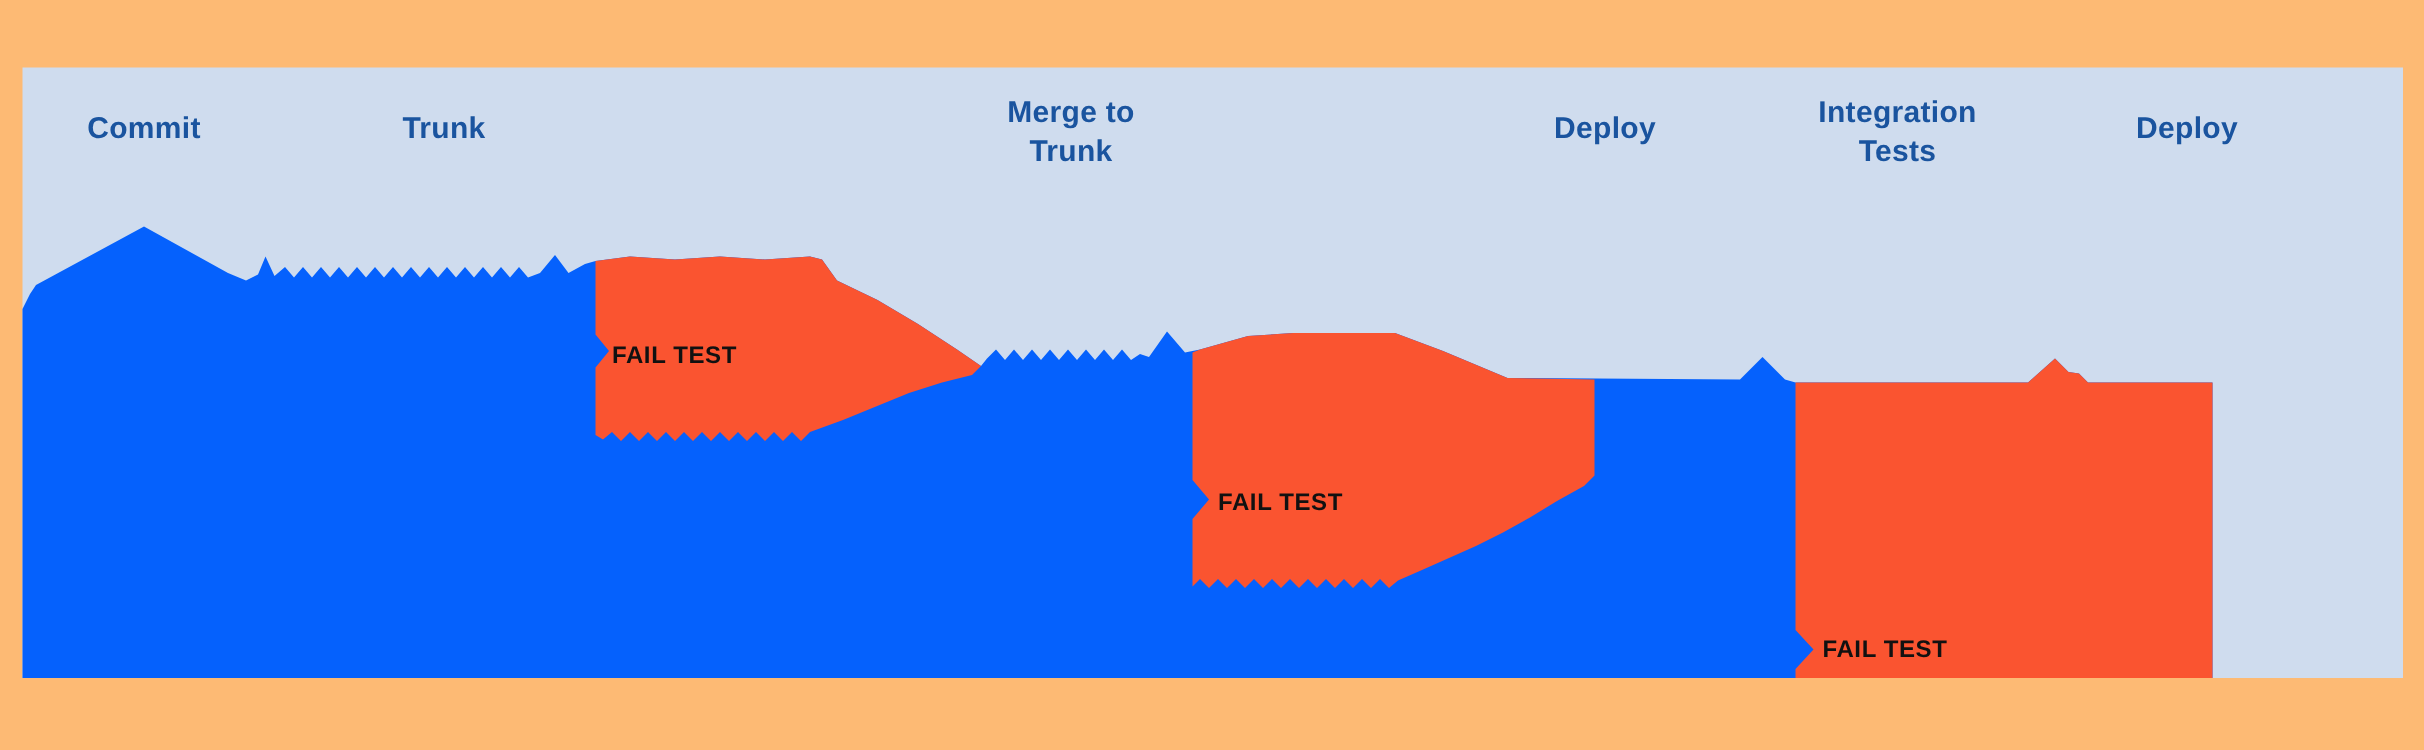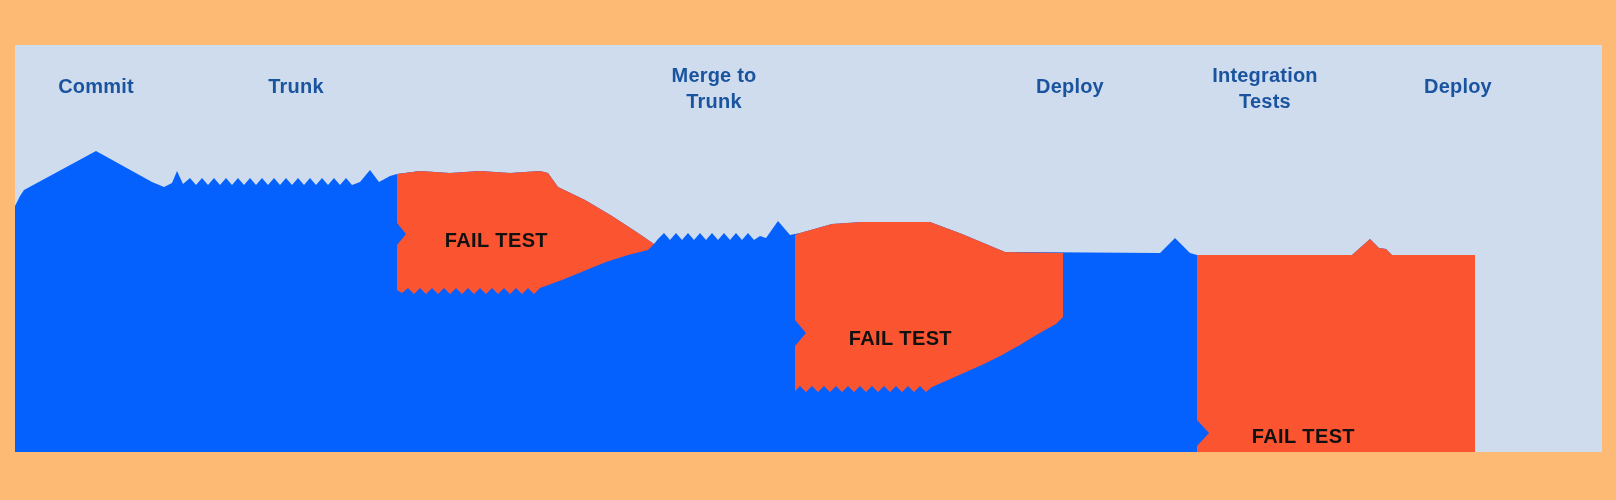--- a/index.html
+++ b/index.html
@@ -22,22 +22,22 @@
     text-align:center;
     font-size:20px;
     font-weight:700;
     line-height:26px;
     letter-spacing:0.2px;
     color:#1a549f;
   }
   .fail-label{
     position:absolute;
     width:140px;
-    text-align:right;
-    font-size:20px;
+    text-align:left;
+    font-size:16px;
     font-weight:700;
     letter-spacing:0.4px;
     color:#111111;
   }
   
   .sl-0{left:26px;}  .sl-1{left:226px;} .sl-2{left:419px;} .sl-3{left:644px;}
   .sl-4{left:806px;} .sl-5{left:1000px;}.sl-6{left:1195px;}.sl-7{left:1388px;}
   .fl-0{left:408px;top:229px;}
   .fl-1{left:812px;top:327px;}
   .fl-2{left:1215px;top:425px;}

